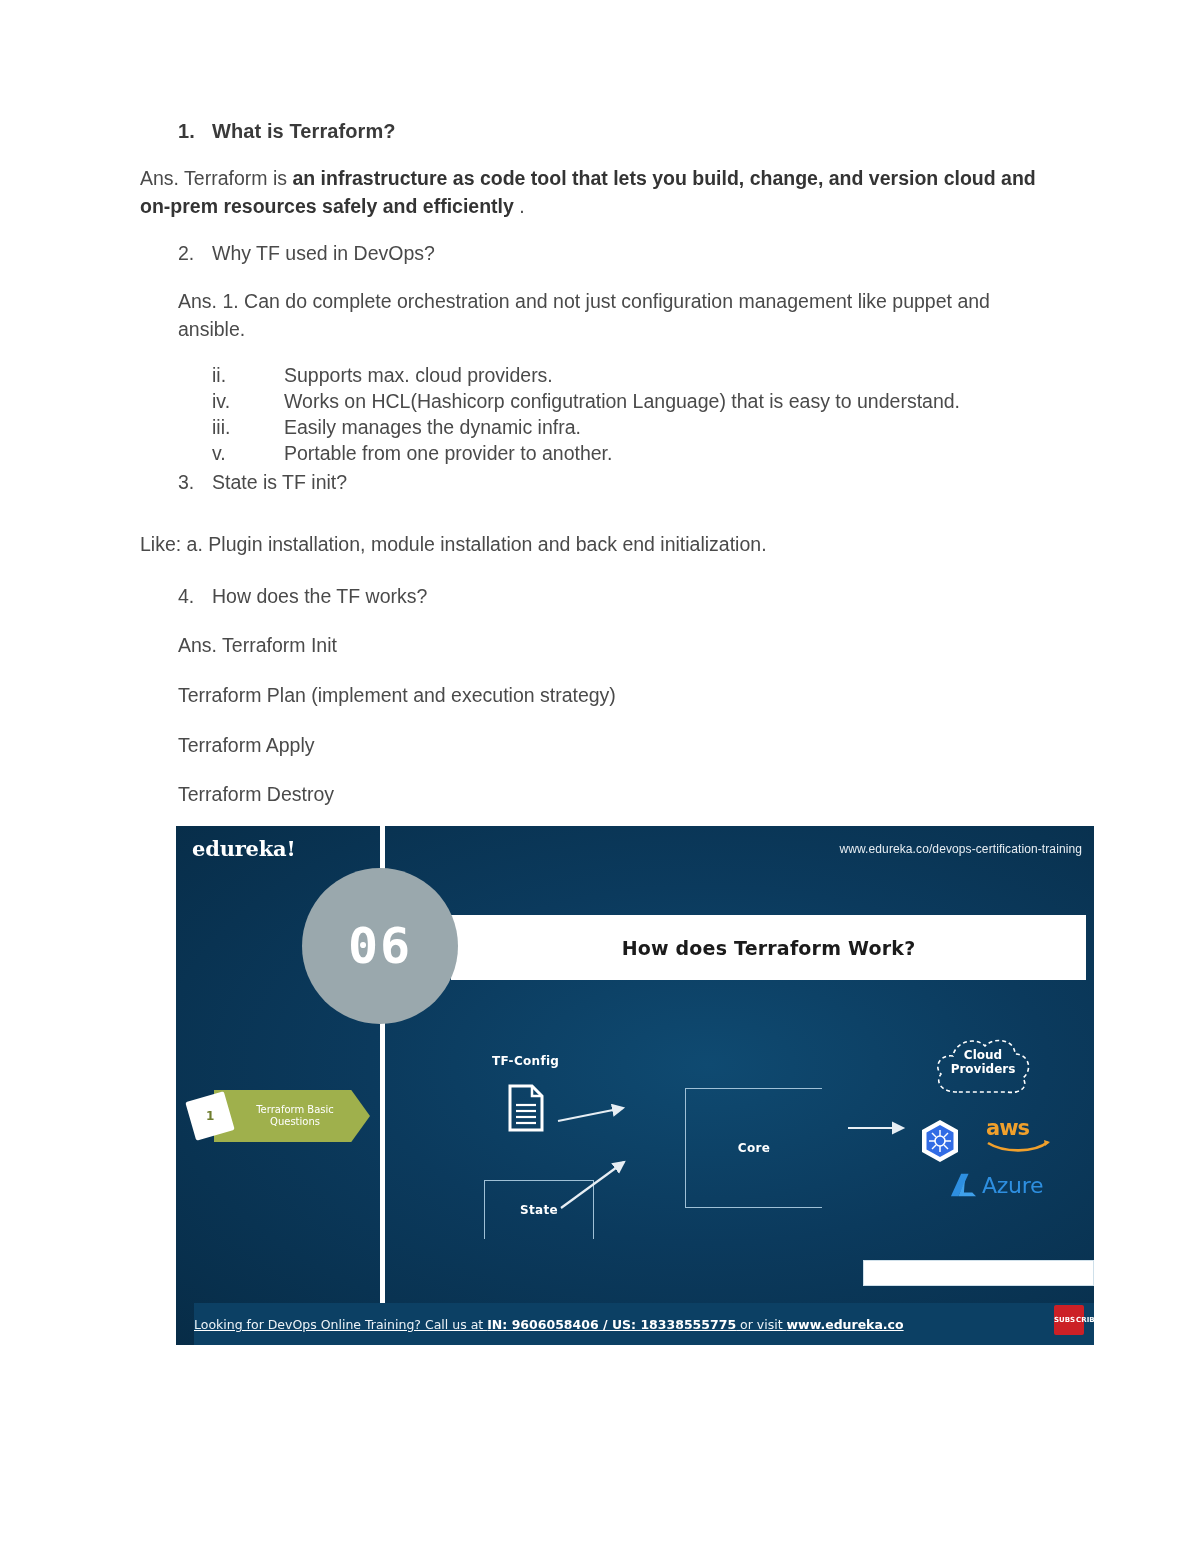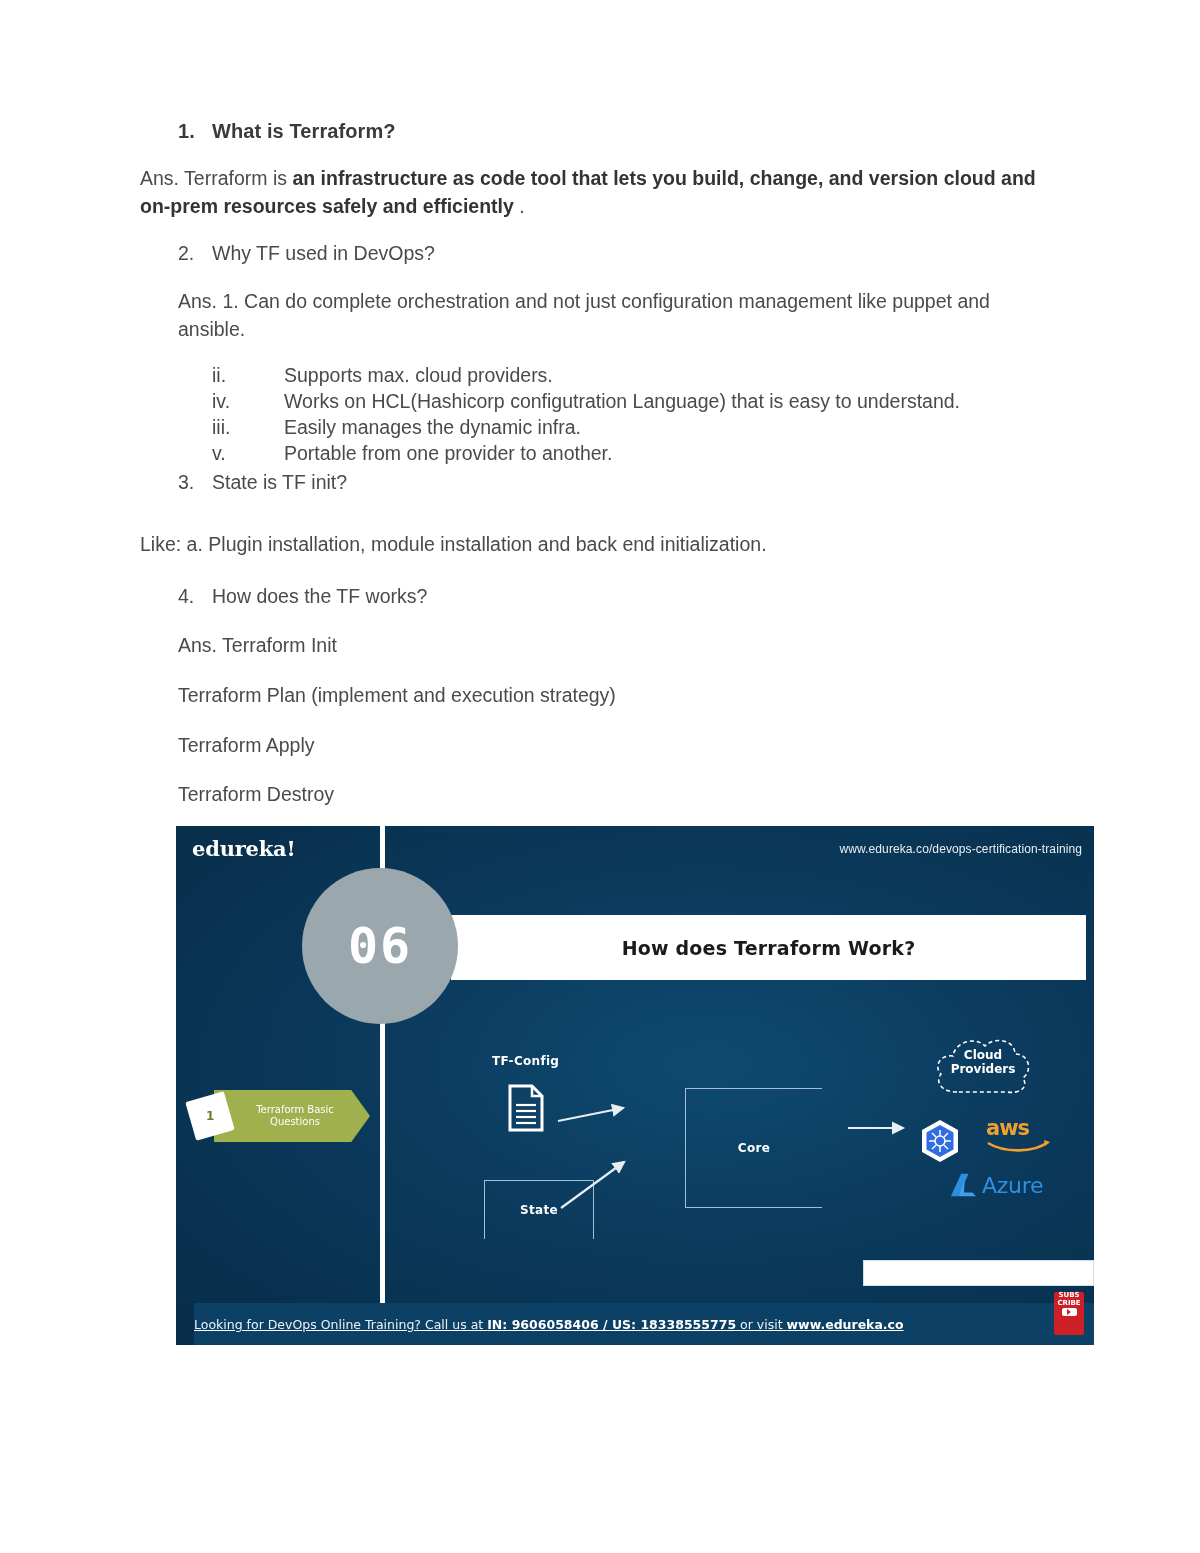--- a/index.html
+++ b/index.html
@@ -333,27 +333,27 @@
     font-family: "DejaVu Sans", sans-serif;
     font-size: 12.5px;
     color: #edf3f7;
   }
   .footer .ft b { color: #ffffff; }
   .sub-btn {
     position: absolute;
     right: 10px;
     bottom: 10px;
     width: 30px;
-    height: 43px;
+    height: 30px;
     background: #cc2026;
     border-radius: 2px;
     display: flex;
-    flex-direction: column;
-    align-items: center;
-    justify-content: flex-start;
+    flex-direction: row;
+    align-items: center;
+    justify-content: space-between;
     gap: 1px;
   }
   .sub-btn .s1 {
     font-family: "DejaVu Sans", sans-serif;
     font-size: 7px;
     font-weight: bold;
     color: #ffffff;
     line-height: 1;
   }
   .sub-btn .s2 {

